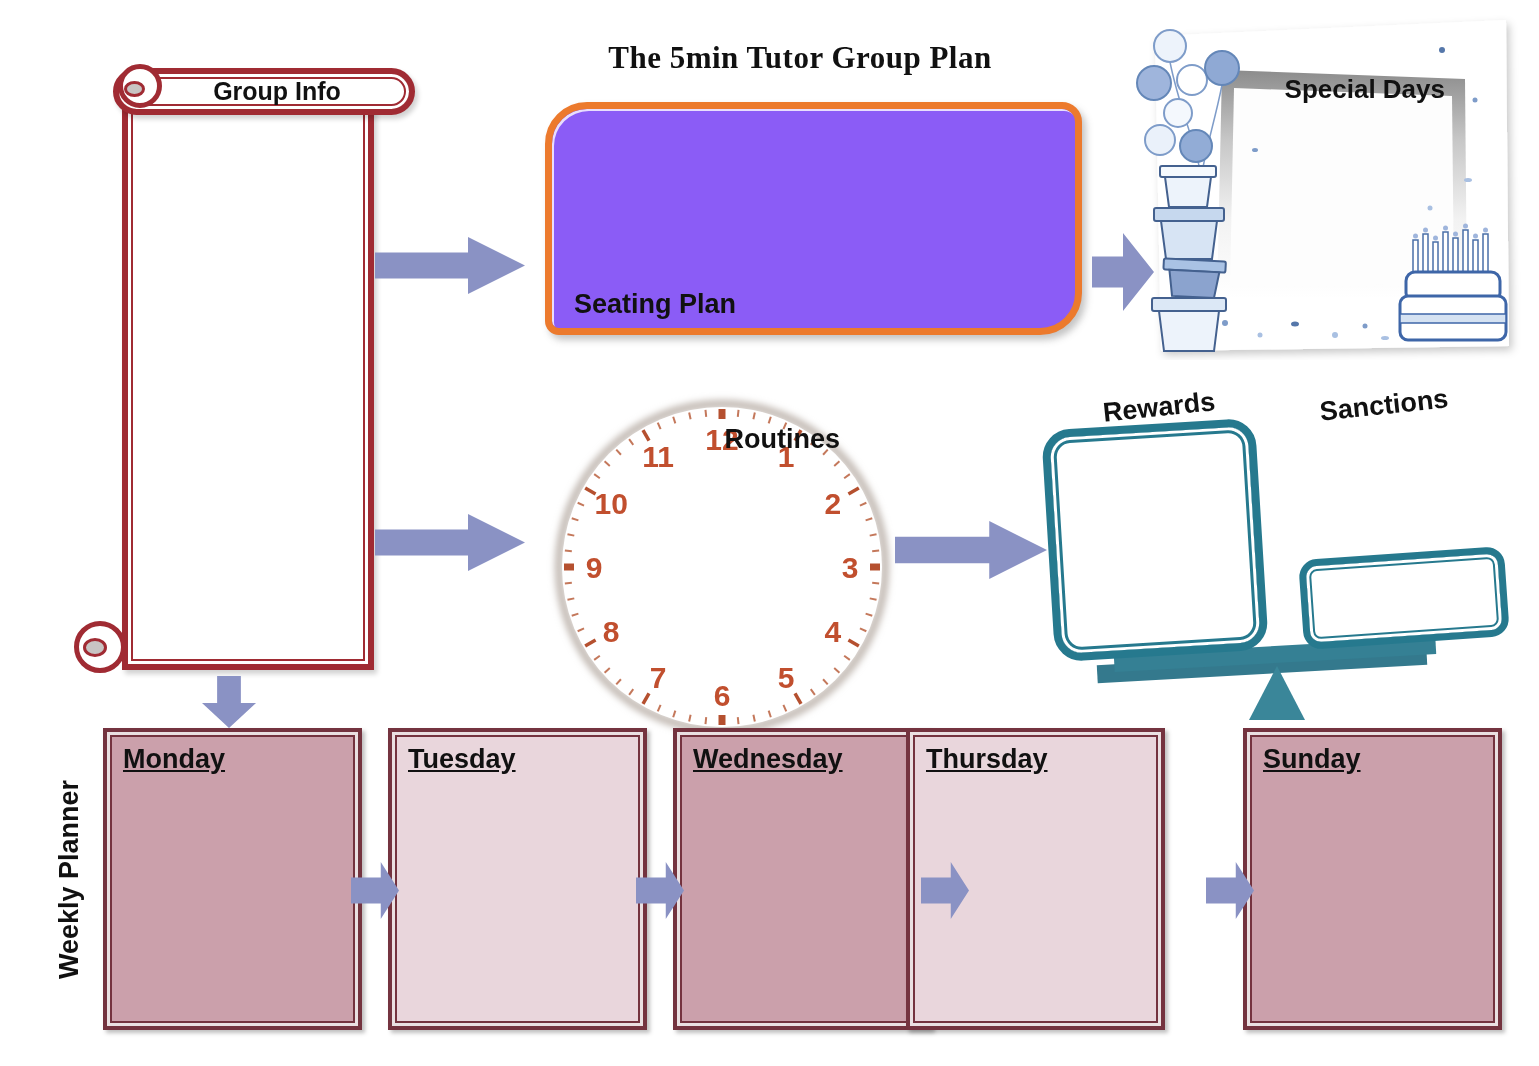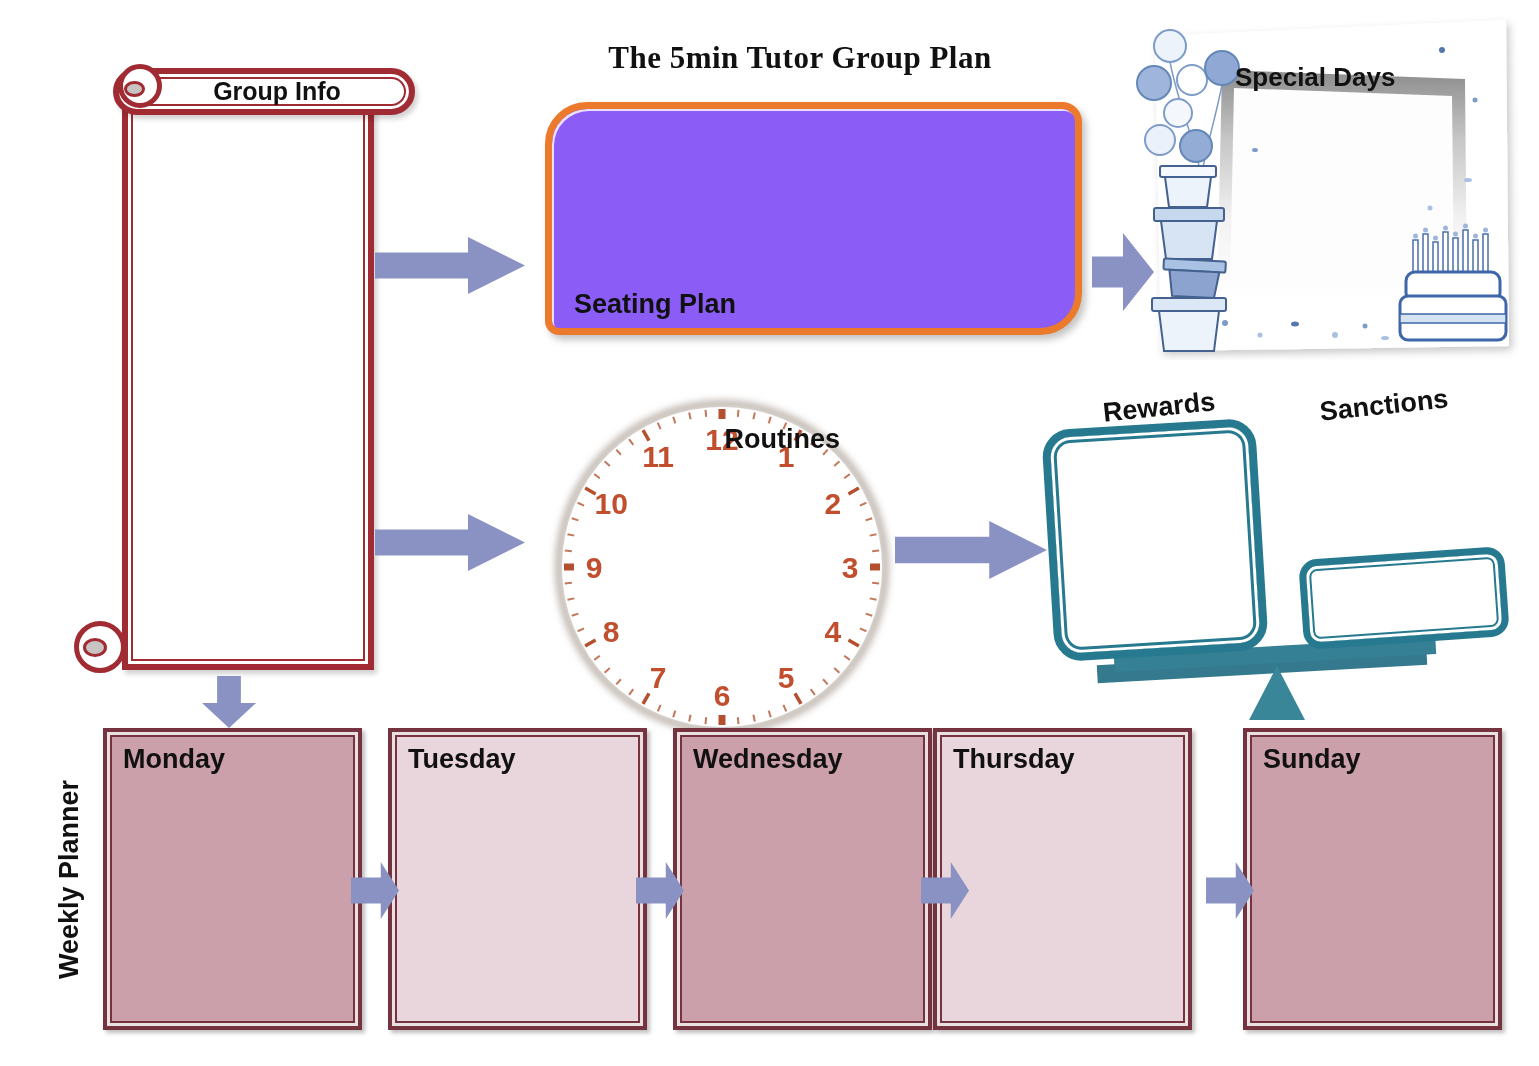--- a/index.html
+++ b/index.html
@@ -86,21 +86,21 @@
   
   .clock{position:absolute;left:546px;top:391px;width:352px;height:352px;z-index:1;}
   .routines-label{
     position:absolute;left:640px;top:424px;width:200px;text-align:right;
     font-size:27px;font-weight:bold;z-index:5;
   }
 
   
   .special-days{position:absolute;left:1130px;top:8px;width:406px;height:352px;z-index:3;}
   .special-days-label{
-    position:absolute;left:1235px;top:62px;width:210px;text-align:left;
+    position:absolute;left:1235px;top:74px;width:210px;text-align:right;
     font-size:26px;font-weight:bold;z-index:6;
   }
 
   
   .plank-shadow{
     position:absolute;left:1097px;top:656px;width:330px;height:18px;background:#34798D;
     transform:rotate(-3.2deg);z-index:1;
   }
   .plank{
     position:absolute;left:1114px;top:646px;width:322px;height:17px;background:var(--teal-plank);
@@ -134,24 +134,24 @@
     position:absolute;left:54px;top:728px;height:302px;display:flex;align-items:center;justify-content:center;
     writing-mode:vertical-rl;transform:rotate(180deg);
     font-size:27px;font-weight:bold;z-index:2;
   }
   .day-box{
     position:absolute;top:728px;width:259px;height:302px;
     border:4px solid var(--day-border);
     box-shadow:inset 0 0 0 3px rgba(255,255,255,.85), inset 0 0 0 5px var(--day-border), 3px 3px 4px rgba(0,0,0,.25);
     z-index:3;
   }
-  .day-box .label{padding:12px 4px 0 16px;font-size:27px;font-weight:bold;}
+  .day-box .label{padding:12px 4px 0 16px;font-size:27px;font-weight:bold;text-decoration:underline;}
   .day-dark{background:var(--day-dark);}
   .day-light{background:var(--day-light);}
-  .d1{left:103px;} .d2{left:388px;} .d3{left:673px;} .d4{left:933px;} .d5{left:1243px;}
+  .d1{left:103px;} .d2{left:388px;} .d3{left:673px;} .d4{left:906px;} .d5{left:1243px;}
 </style>
 </head>
 <body>
 
 <div class="canvas">
 
   <div class="main-title">The 5min Tutor Group Plan</div>
 
   <div class="scroll-body"></div>
   <div class="scroll-curl-bottom"></div>

